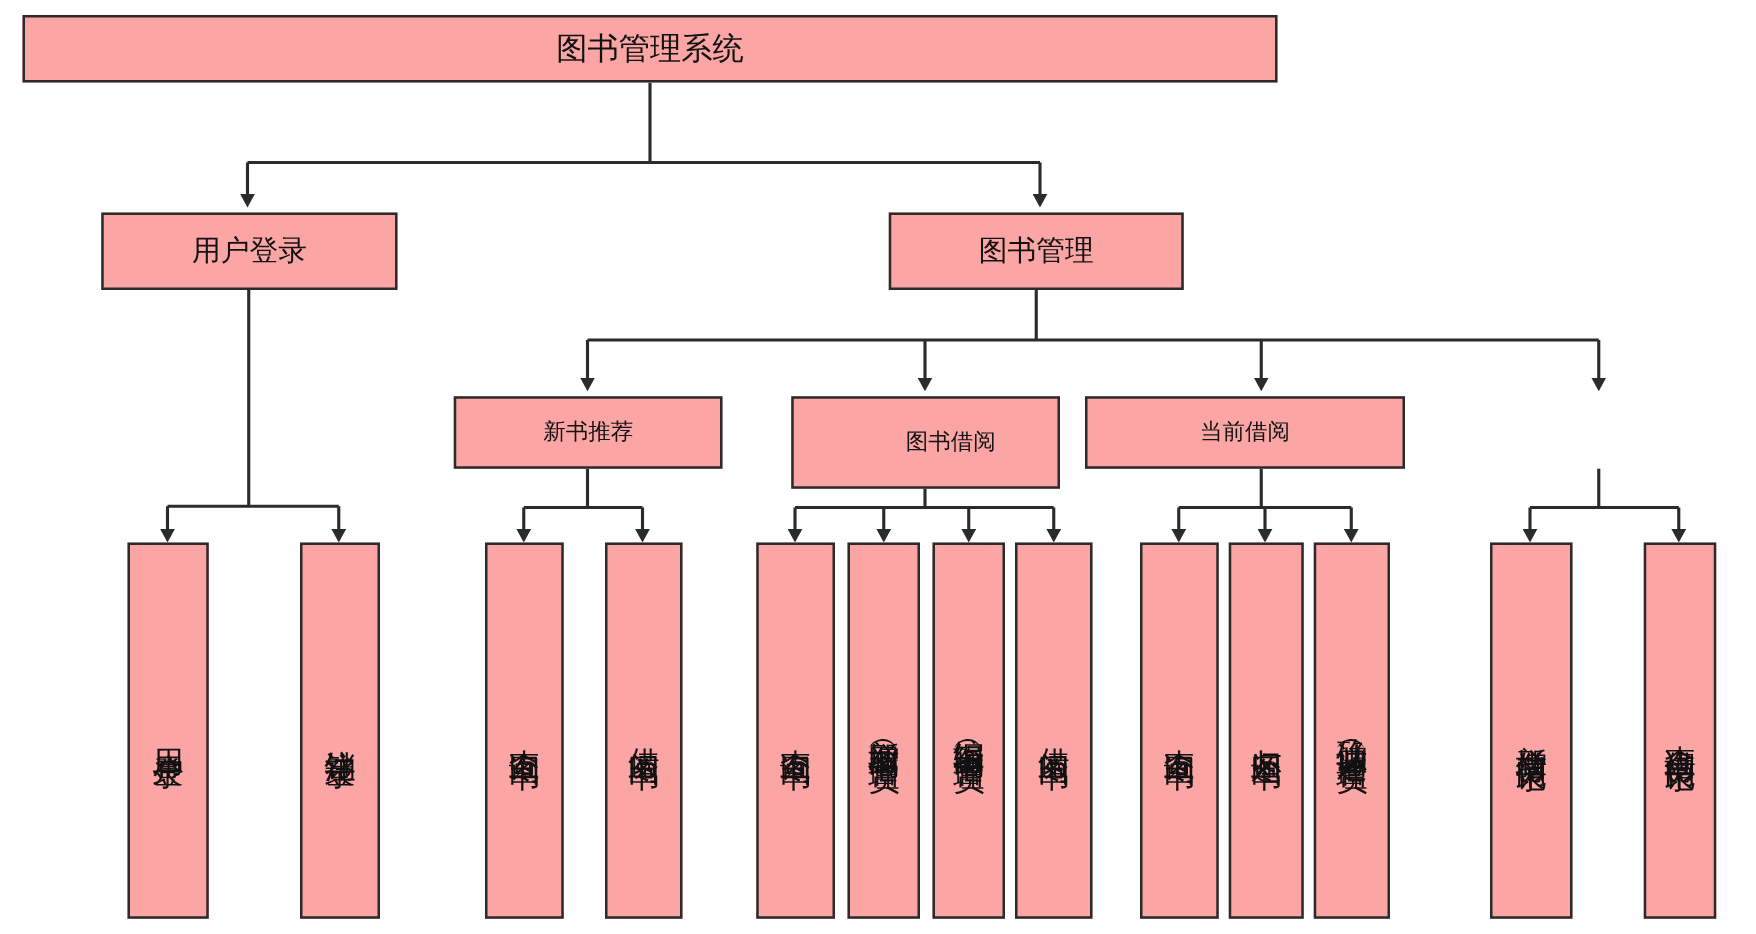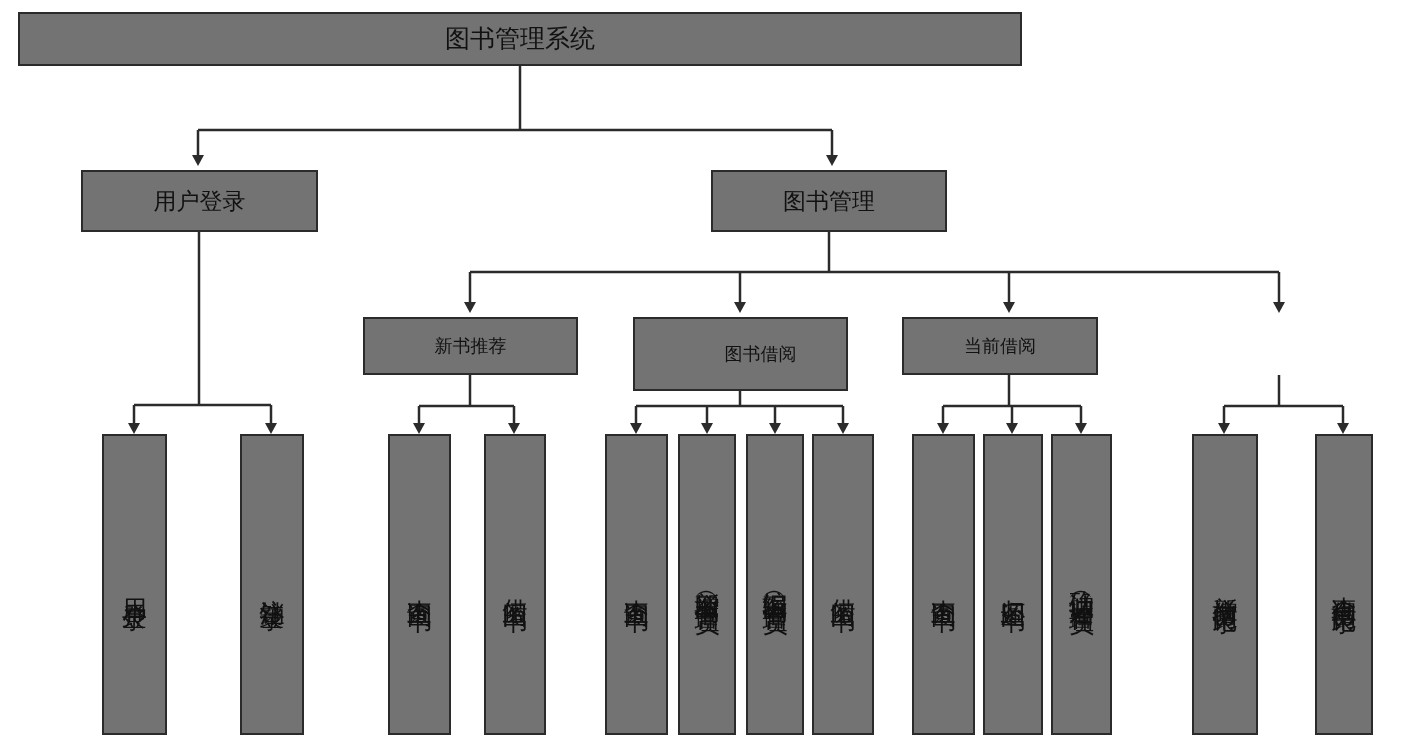--- a/index.html
+++ b/index.html
@@ -19,21 +19,21 @@
     position:absolute;
     left:0; top:0;
     width:1405px;
     height:747px;
     pointer-events:none;
   }
   .node{
     position:absolute;
     box-sizing:border-box;
     border:2.5px solid #2b2b2b;
-    background:#737373;
+    background:#fca5a5;
     display:flex;
     align-items:center;
     justify-content:center;
     text-align:center;
     color:#111111;
     line-height:1.15;
   }
   .node.root{
     font-size:25px;
   }
@@ -131,21 +131,21 @@
   <div class="node mid" style="left:711px; top:170px; width:236px; height:62px;">
     <span>图书管理</span>
   </div>
 
   <div class="node sub" style="left:363px; top:317px; width:215px; height:58px;">
     <span>新书推荐</span>
   </div>
   <div class="node sub" style="left:633px; top:317px; width:215px; height:74px;padding-left:40px;">
     <span>图书借阅</span>
   </div>
-  <div class="node sub" style="left:902px; top:317px; width:196px; height:58px;">
+  <div class="node sub" style="left:868px; top:317px; width:256px; height:58px;">
     <span>当前借阅</span>
   </div>
 
   <div class="node leaf" style="left:102px; top:434px; width:65px; height:301px;">
     <span class="vtext">用户登录</span>
   </div>
   <div class="node leaf" style="left:240px; top:434px; width:64px; height:301px;">
     <span class="vtext">注销登录</span>
   </div>
 

